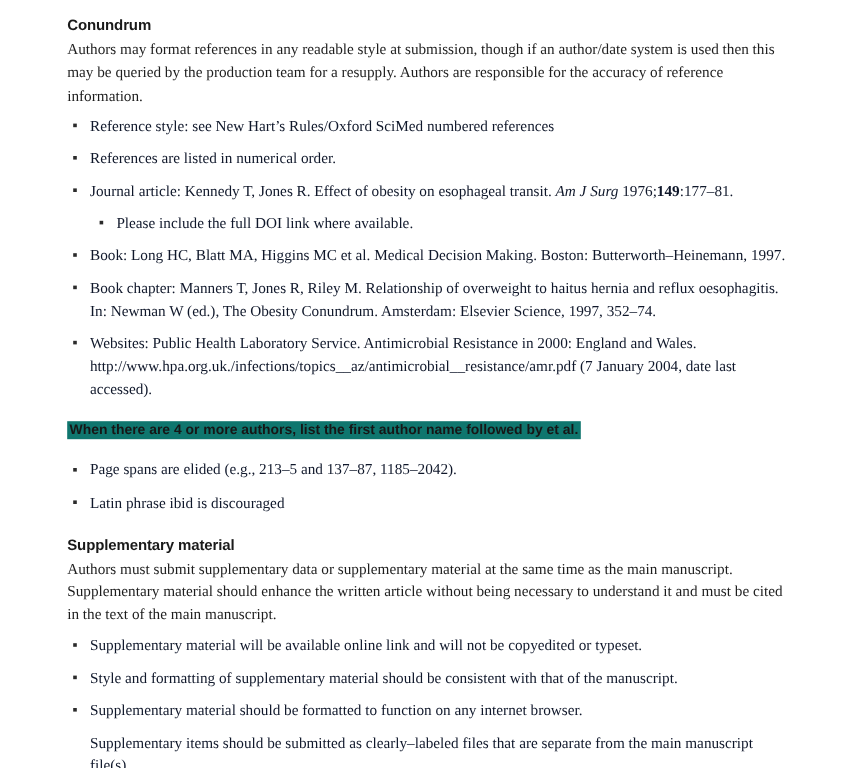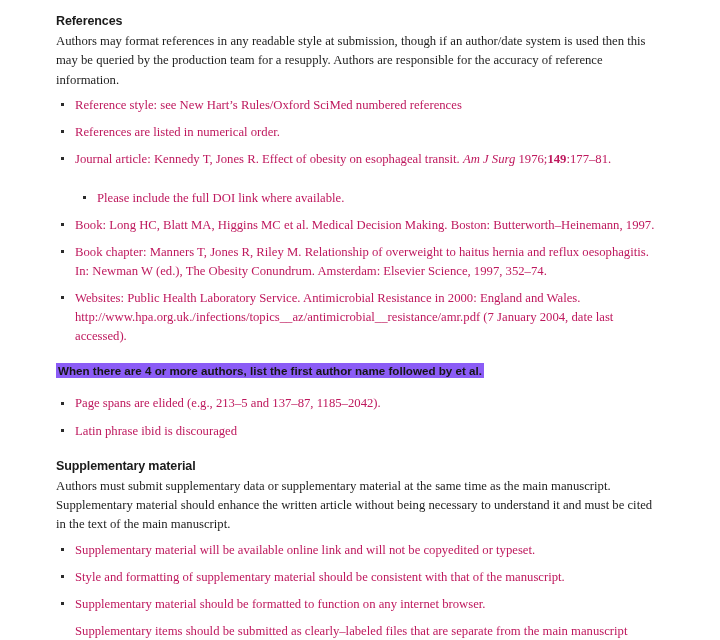--- a/index.html
+++ b/index.html
@@ -48,59 +48,59 @@
     padding: 0;
   }
   ul.bl.tight { margin-top: 4px; }
 
   ul.bl > li {
     position: relative;
     padding-left: 19px;
     margin: 0 0 8px 0;
     font-size: 12.7px;
     line-height: 1.5;
-    color: #be185d;
+    color: #0f172a;
   }
   ul.bl > li:last-child { margin-bottom: 0; }
 
   ul.bl > li > .bullet-mark {
     position: absolute;
     left: 5px;
     top: 0.56em;
     width: 3px;
     height: 3px;
     background: #2b2b2b;
     border-radius: 0;
   }
 
   
   ul.sub {
     list-style: none;
-    margin: 20px 0 0 0;
+    margin: 8px 0 0 0;
     padding: 0;
   }
   ul.sub > li {
     position: relative;
     padding-left: 22px;
     margin: 0 0 8px 0;
     font-size: 12.7px;
     line-height: 1.5;
   }
   ul.sub > li:last-child { margin-bottom: 0; }
   ul.sub > li > .bullet-mark {
     position: absolute;
     left: 8px;
     top: 0.56em;
     width: 3px;
     height: 3px;
     background: #2b2b2b;
   }
 
   .highlight-line {
-    background: #8b5cf6;
+    background: #0f766e;
     display: inline;
     font-family: "Liberation Sans", "DejaVu Sans", sans-serif;
     font-weight: bold;
     font-size: 11.6px;
     color: #161616;
     padding: 1px 2px 1px 2px;
     line-height: 1.5;
   }
   .highlight-wrap {
     margin: 12px 0 12px 0;
@@ -124,21 +124,21 @@
     white-space: nowrap;
     pointer-events: none;
     user-select: none;
   }
 </style>
 </head>
 <body>
 
 <div id="page">
 
-  <h2 class="section-heading">References</h2>
+  <h2 class="section-heading">Conundrum</h2>
 
   <p class="para">Authors may format references in any readable style at submission, though if an author/date system is used then this may be queried by the production team for a resupply. Authors are responsible for the accuracy of reference information.</p>
 
   <ul class="bl">
     <li>
       <span class="bullet-mark"></span>
       <span>Reference style: see New Hart’s Rules/Oxford SciMed numbered references</span>
     </li>
     <li>
       <span class="bullet-mark"></span>

